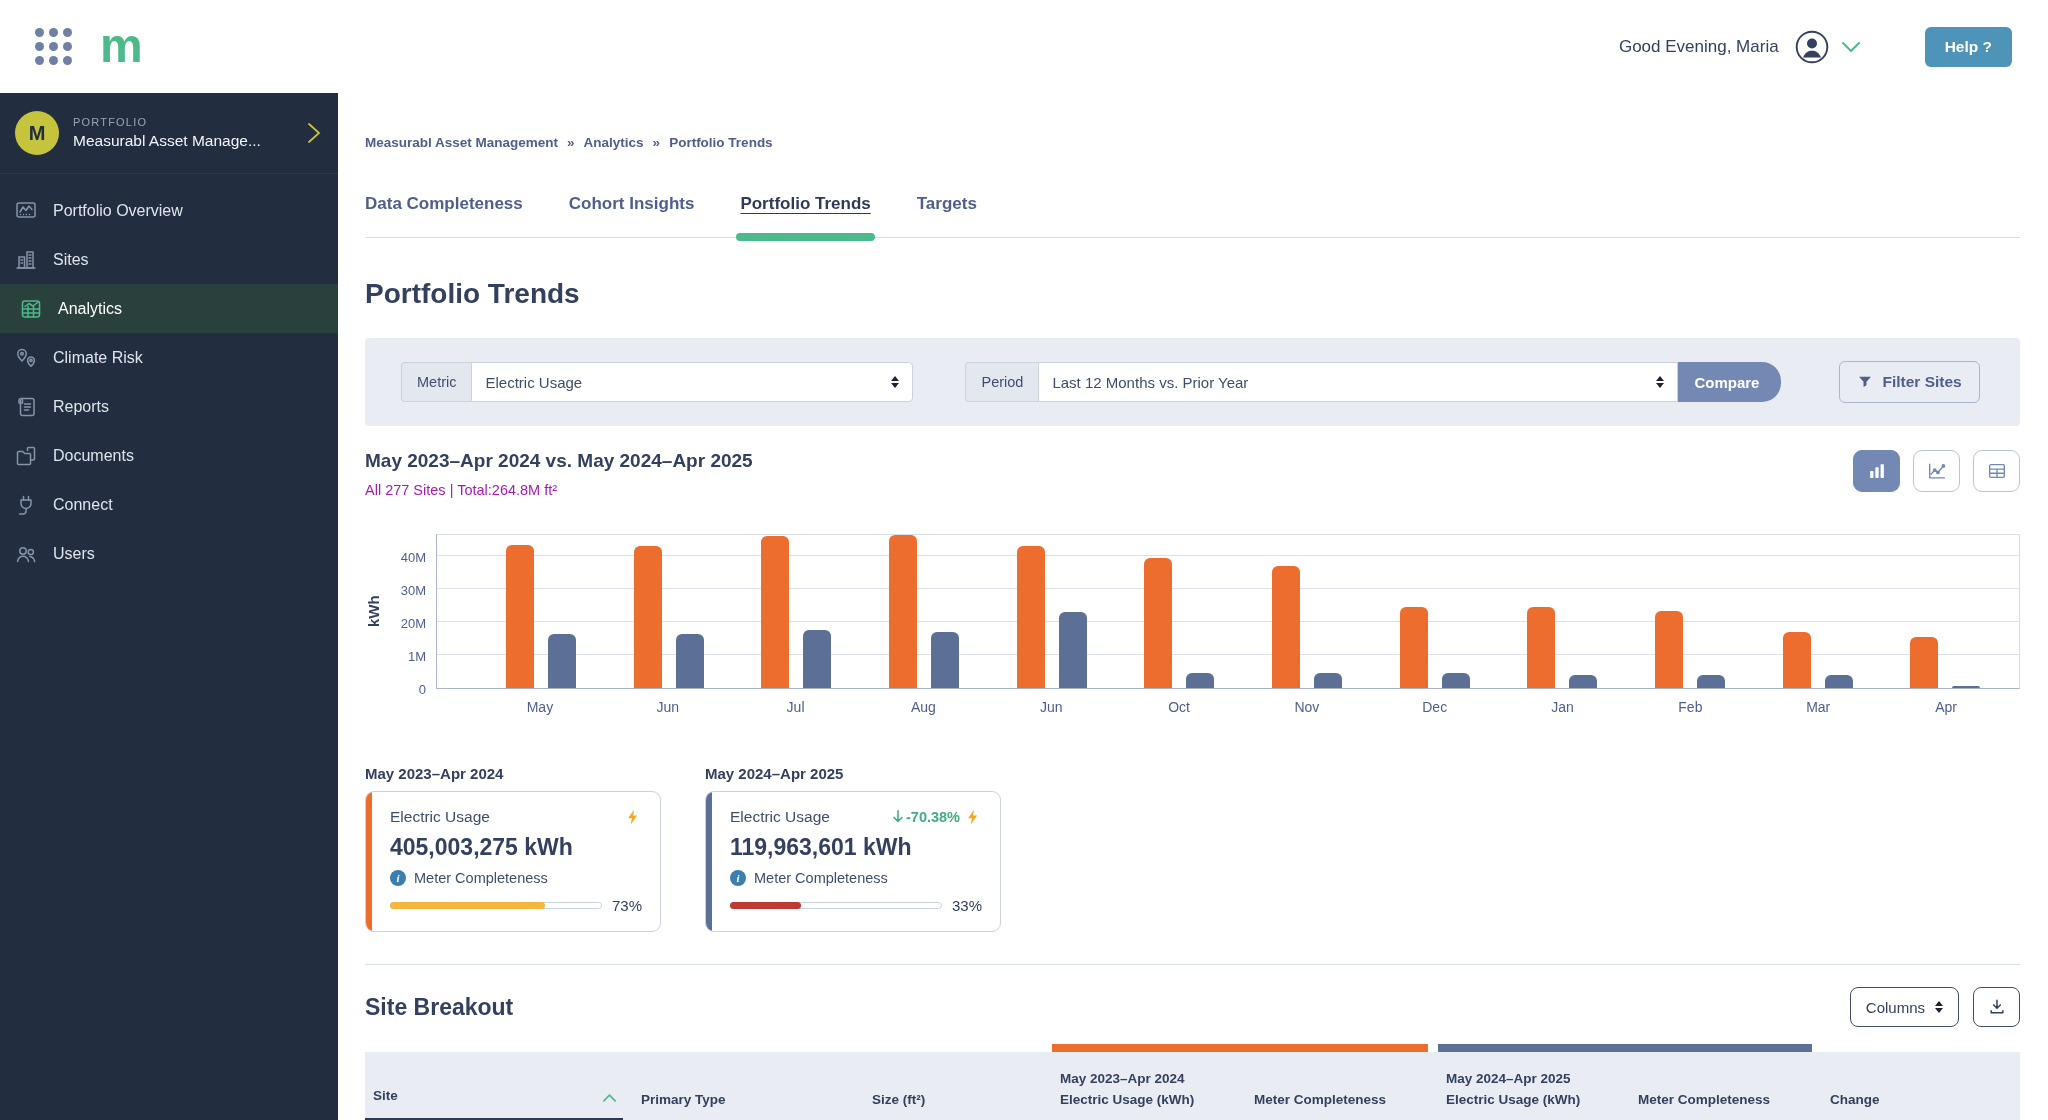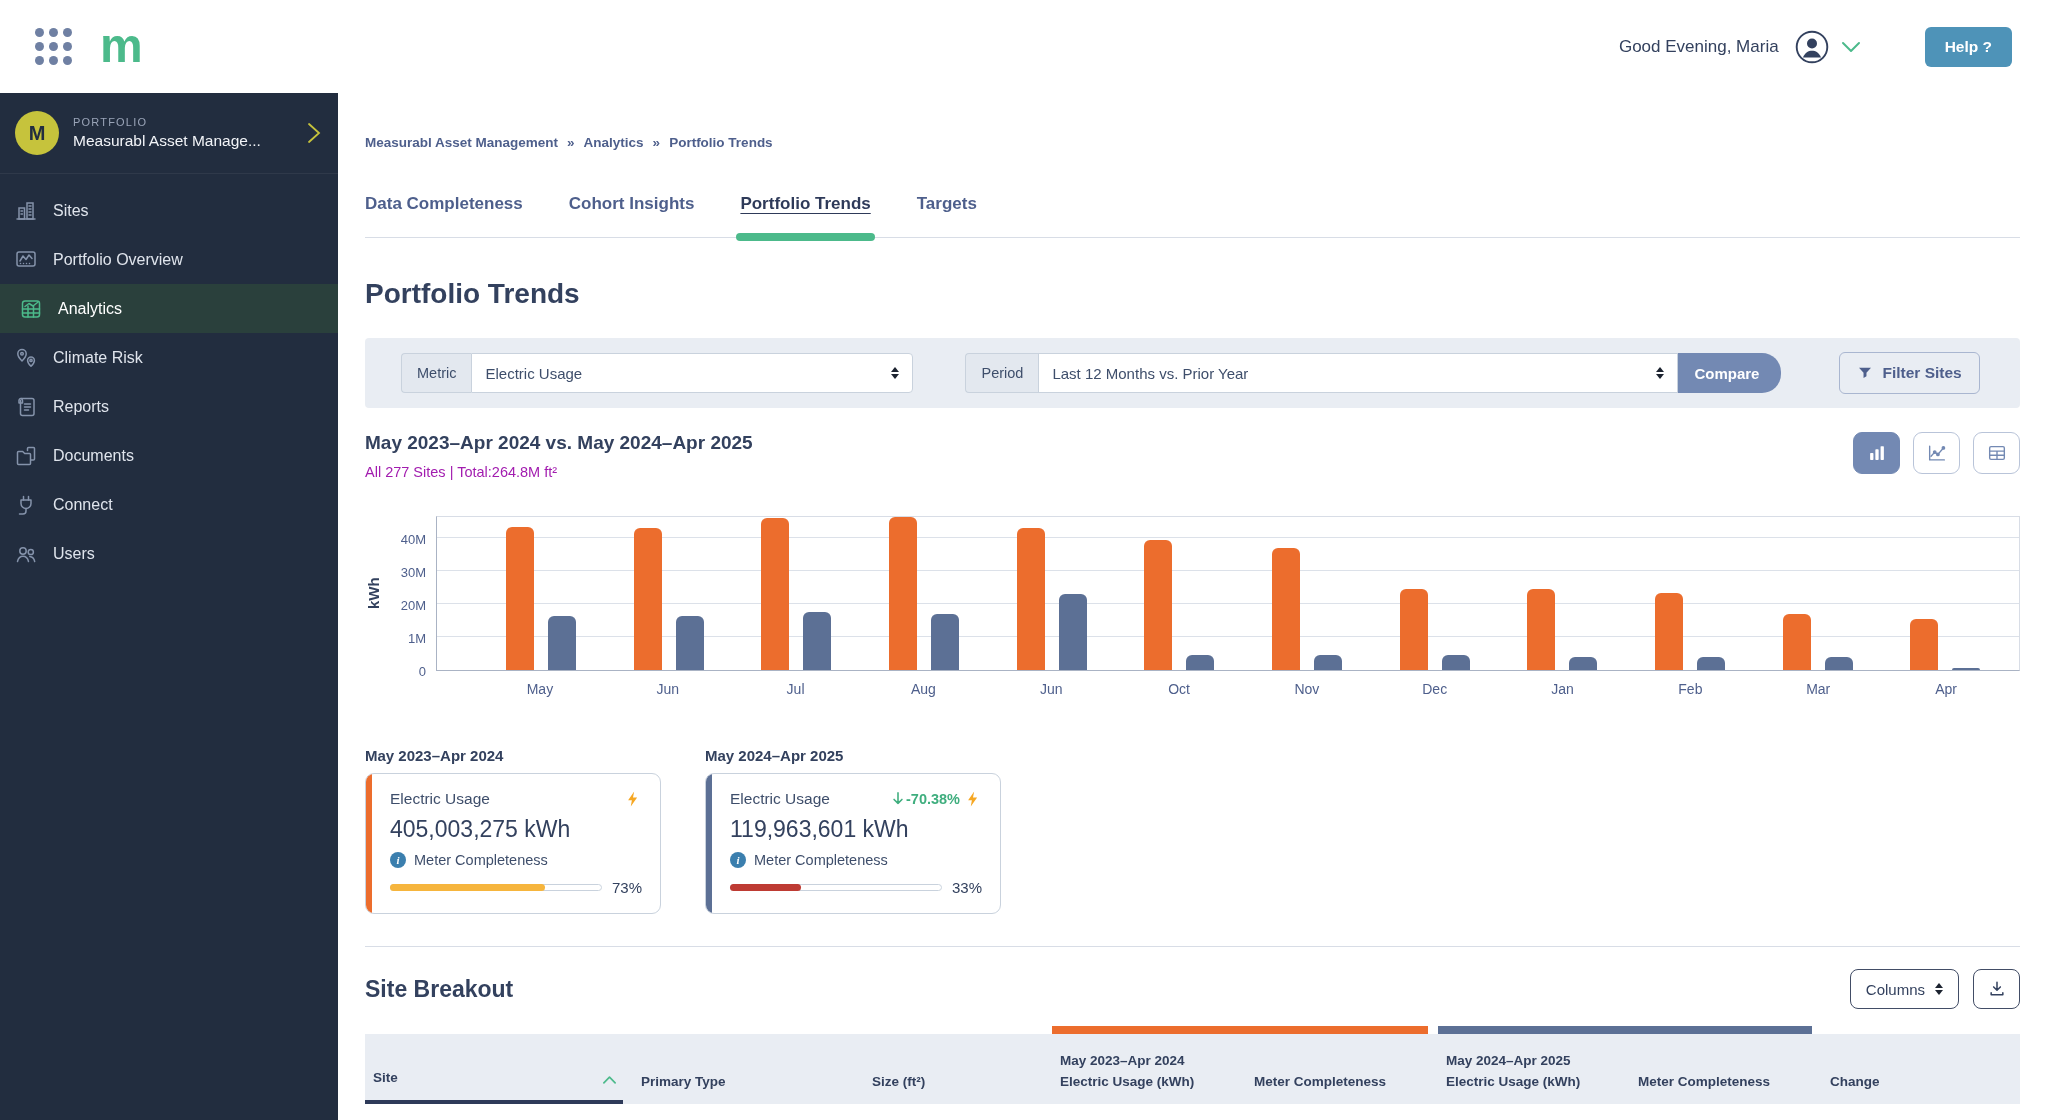--- a/index.html
+++ b/index.html
@@ -45,21 +45,21 @@
 
   .tabs { margin-top:44px; display:flex; gap:46px; border-bottom:1px solid #D8DDE6; }
   .tab { font-size:17px; font-weight:bold; color:#4E5F8C; padding-bottom:23px; position:relative; cursor:pointer; }
   .tab.active { color:#2E3A59; text-decoration:underline; text-underline-offset:4px; }
   .tab.active::after { content:""; position:absolute; left:-4px; right:-4px; bottom:-4px;
     height:8px; border-radius:6px; background:#4CBA8B; }
 
   .page-title { margin-top:40px; font-size:28px; font-weight:bold; color:#33415E; }
 
   
-  .filter-bar { margin-top:28px; background:#E9EDF3; border-radius:4px; height:70px;
+  .filter-bar { margin-top:28px; background:#E9EDF3; border-radius:4px; height:88px;
     display:flex; align-items:center; padding:0 24px 0 36px; }
   .input-group { display:flex; height:40px; }
   .ig-label { background:#E3E8EF; border:1px solid #C9D2DD; border-right:none; border-radius:4px 0 0 4px;
     display:flex; align-items:center; padding:0 15px; font-size:14.5px; color:#3E4E6B; }
   .ig-select { background:#fff; border:1px solid #C9D2DD; display:flex; align-items:center;
     justify-content:space-between; padding:0 13px; font-size:15px; color:#3E4E6B; cursor:pointer; }
   .ig-select.metric { width:442px; border-radius:0 4px 4px 0; }
   .ig-select.period { width:640px; border-radius:0; }
   .spin { display:flex; flex-direction:column; gap:2px; }
   .spin i { width:0; height:0; border:4.5px solid transparent; }
@@ -101,21 +101,21 @@
   .card-period { font-size:15px; font-weight:bold; color:#33415E; margin-bottom:9px; }
   .card { position:relative; border:1px solid #C9D2DD; border-radius:9px; background:#fff;
     padding:15px 18px 17px 24px; overflow:hidden; }
   .card-accent { position:absolute; left:0; top:0; bottom:0; width:6px; }
   .card-top { display:flex; align-items:center; }
   .card-metric { font-size:15.5px; color:#3E4E6B; }
   .card-change { margin-left:auto; display:flex; align-items:center; gap:1px;
     color:#3FAE7E; font-size:14.5px; font-weight:bold; }
   .card-bolt { margin-left:auto; display:flex; }
   .card-change + .card-bolt, .card-change ~ .card-bolt { margin-left:6px; }
-  .card-value { margin-top:7px; font-size:23px; font-weight:normal; color:#33415E; }
+  .card-value { margin-top:7px; font-size:23px; font-weight:bold; color:#33415E; }
   .card-meter { margin-top:9px; display:flex; align-items:center; gap:8px; font-size:14.5px; color:#3E4E6B; }
   .info-icon { width:16px; height:16px; border-radius:50%; background:#3B7FAE; color:#fff;
     display:flex; align-items:center; justify-content:center; font-size:11px; font-weight:bold;
     font-family:"Liberation Serif", serif; font-style:italic; }
   .info-icon::after { content:"i"; }
   .card-progress-row { margin-top:11px; display:flex; align-items:center; gap:10px; }
   .track { flex:1; height:7px; border:1px solid #C9D2DD; border-radius:5px; background:#fff; position:relative; }
   .fill { position:absolute; left:-1px; top:-1px; bottom:-1px; border-radius:5px; }
   .pct { font-size:15px; color:#33415E; }
 
@@ -191,38 +191,38 @@
       <span class="portfolio-chevron">
         <svg width="16" height="22" viewBox="0 0 16 22" fill="none">
             <path d="M3 2l10 9L3 20" stroke="#C6C33C" stroke-width="1.8" stroke-linecap="round"></path>
           </svg>
       </span>
     </div>
 
     <nav class="nav">
       <div class="nav-item">
         <span class="nav-icon">
+          <svg width="24" height="24" viewBox="0 0 24 24" fill="none" stroke="currentColor" stroke-width="1.5" stroke-linecap="round" stroke-linejoin="round">
+            <rect x="3" y="4" width="18" height="14" rx="2"></rect>
+              <polyline points="6,13 9,8 12,11.5 15,7 18,10.5"></polyline>
+              <path d="M6.5 15.5h.01M9.5 15.5h.01M12.5 15.5h.01M15.5 15.5h.01"></path>
+            </svg>
+        </span>
+        <span class="nav-label">Portfolio Overview</span>
+      </div>
+      <div class="nav-item">
+        <span class="nav-icon">
           <svg width="24" height="24" viewBox="0 0 24 24" fill="none" stroke="currentColor" stroke-width="1.5" stroke-linecap="round">
             <path d="M3 20h18"></path>
               <rect x="5" y="9" width="5.5" height="11"></rect>
               <rect x="13" y="4" width="6" height="16"></rect>
             <path d="M7 12h1.5M7 15h1.5M15 7h2M15 10h2M15 13h2M15 16h2"></path>
             </svg>
         </span>
         <span class="nav-label">Sites</span>
-      </div>
-      <div class="nav-item">
-        <span class="nav-icon">
-          <svg width="24" height="24" viewBox="0 0 24 24" fill="none" stroke="currentColor" stroke-width="1.5" stroke-linecap="round" stroke-linejoin="round">
-            <rect x="3" y="4" width="18" height="14" rx="2"></rect>
-              <polyline points="6,13 9,8 12,11.5 15,7 18,10.5"></polyline>
-              <path d="M6.5 15.5h.01M9.5 15.5h.01M12.5 15.5h.01M15.5 15.5h.01"></path>
-            </svg>
-        </span>
-        <span class="nav-label">Portfolio Overview</span>
       </div>
       <div class="nav-item active">
         <span class="nav-icon">
           <svg width="24" height="24" viewBox="0 0 24 24" fill="none" stroke="currentColor" stroke-width="1.5" stroke-linecap="round" stroke-linejoin="round">
             <rect x="3.5" y="4" width="17" height="16" rx="2.5"></rect>
               <path d="M3.5 12h17M3.5 16h17M9 9v11M14.5 9v11"></path>
             <path d="M6 9.5l4-3 4 2.5 4.5-3.5"></path>
             </svg>
         </span>
         <span class="nav-label">Analytics</span>

